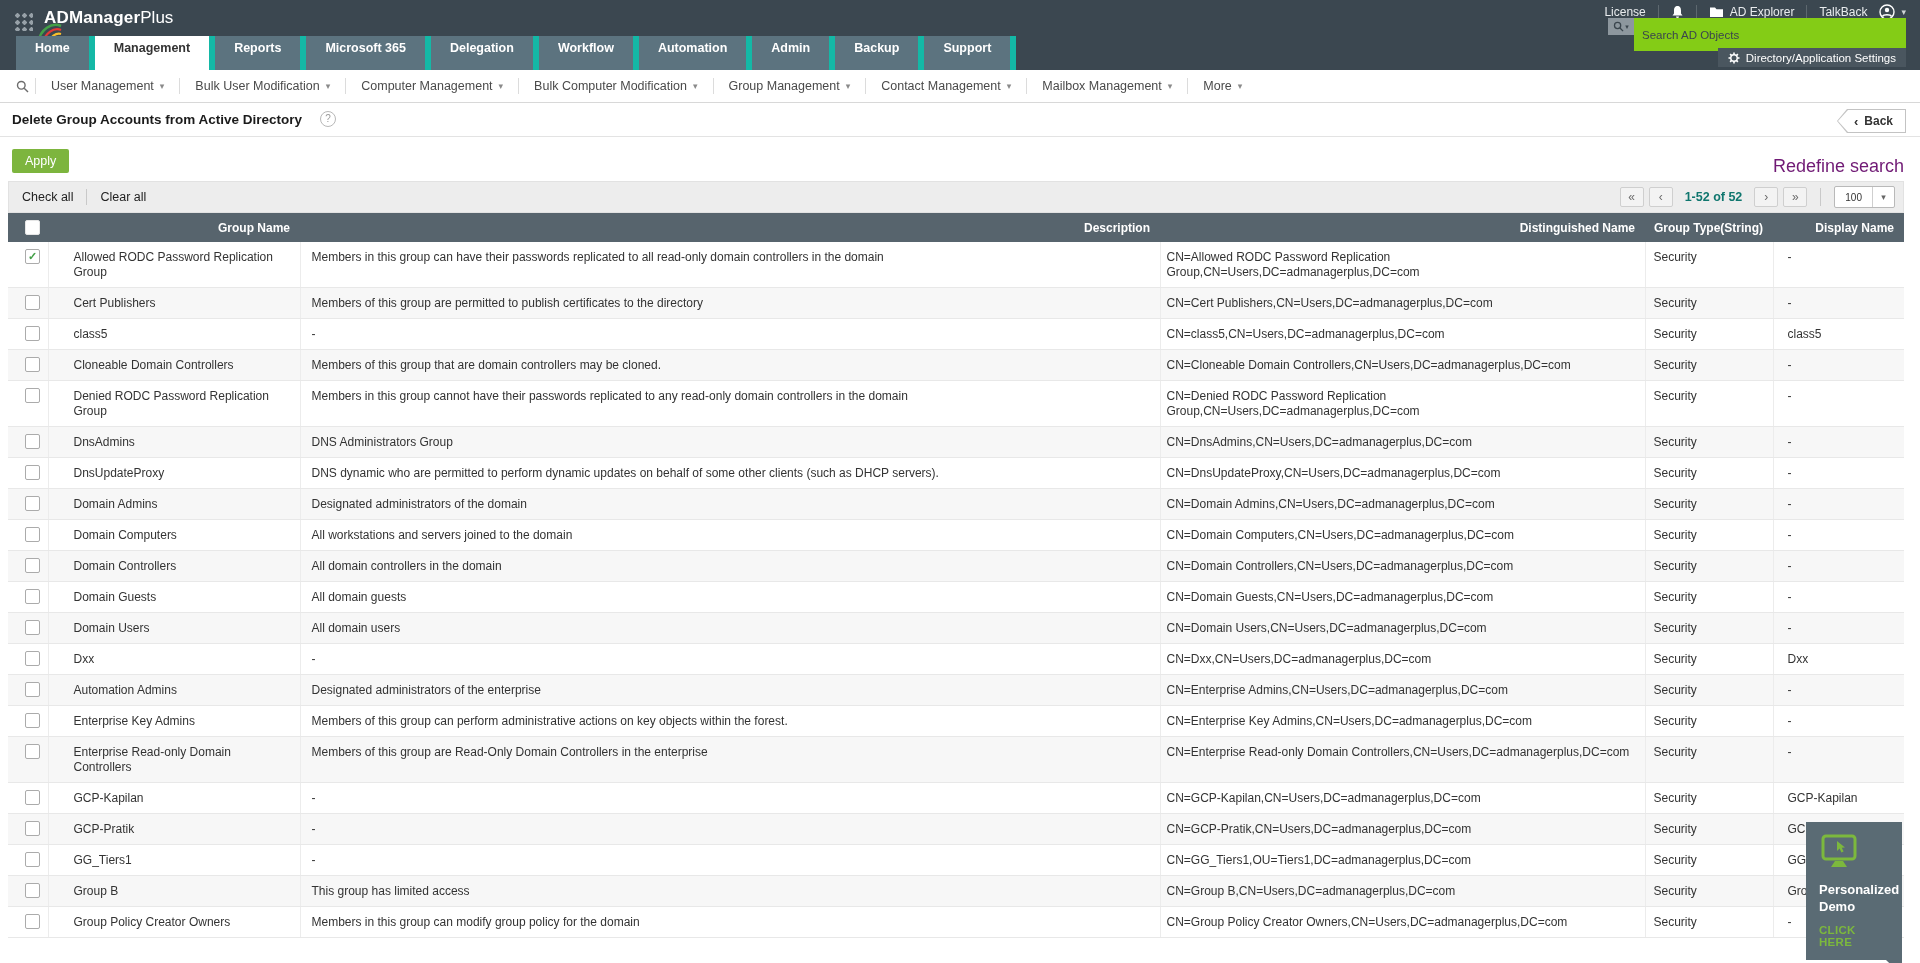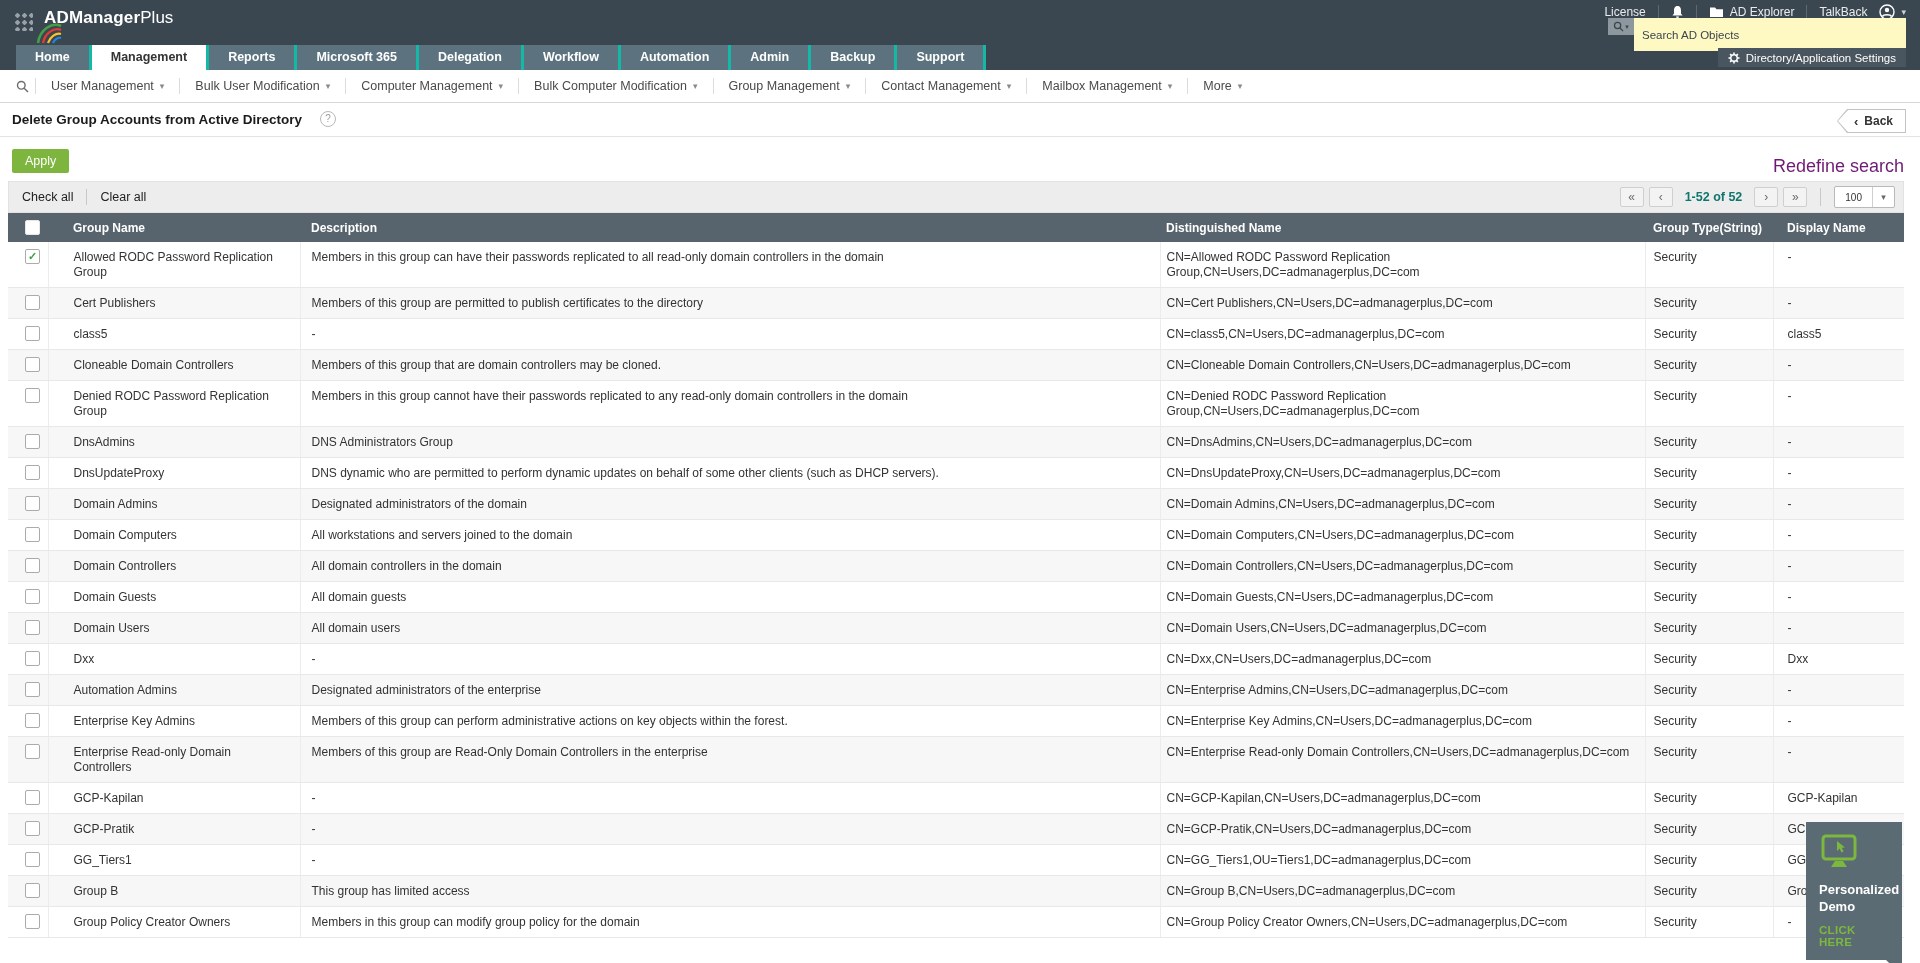--- a/index.html
+++ b/index.html
@@ -20,30 +20,30 @@
   .logo .lt { font-weight:400; }
   .logo svg { vertical-align:top; margin-left:-8px; margin-top:-7px; }
 
   .header-menu { position:absolute; right:14px; top:4px; display:flex; align-items:center; gap:12px;
     color:#e9ecee; font-size:12px; height:16px; }
   .header-menu .sep { width:1px; height:14px; background:#5d686f; }
   .hm-item { display:flex; align-items:center; gap:6px; cursor:pointer; white-space:nowrap; }
 
   .search-box { position:absolute; right:14px; top:18px; width:298px; height:17px; display:flex; }
   .search-icon-seg { width:26px; height:17px; background:#8d979e; display:flex; align-items:center; justify-content:center; gap:1px; }
-  .search-box input { flex:1; height:33px; border:0; background:#fef9c3; color:#2f3a42; font-size:11.5px;
+  .search-box input { flex:1; height:33px; border:0; background:#84cc16; color:#2f3a42; font-size:11.5px;
     padding:0 8px; font-family:"Liberation Sans",sans-serif; outline:none; }
   .search-box input::placeholder { color:#3a454d; opacity:1; }
 
   .settings-btn { position:absolute; right:14px; top:48px; height:19px; background:#4a565f; color:#fff;
     font-size:11.5px; display:flex; align-items:center; gap:6px; padding:0 10px; cursor:pointer; }
 
   .tabs { position:absolute; left:16px; bottom:0; display:flex; }
-  .tab { height:25px; line-height:25px; padding:0 19px; background:#5c737f; color:#fff;
-    font-size:12.5px; font-weight:700; border-right:3px solid #14b8a6; cursor:pointer; white-space:nowrap; }
+  .tab { height:34px; line-height:25px; padding:0 19px; background:#5c737f; color:#fff;
+    font-size:12.5px; font-weight:700; border-right:6px solid #14b8a6; cursor:pointer; white-space:nowrap; }
   .tab.active { background:#fff; color:#333; }
 
   
   .subnav { position:absolute; top:70px; left:0; width:1920px; height:33px; background:#fff;
     border-bottom:1px solid #d8d8d8; display:flex; align-items:center; padding-left:10px; }
   .subnav .sn-sep { width:1px; height:16px; background:#dcdcdc; }
   .sn-item { padding:0 15px; color:#4a4a4a; font-size:12.5px; display:flex; align-items:center; gap:6px;
     cursor:pointer; white-space:nowrap; }
   .sn-caret { color:#8a8a8a; font-size:9px; }
 
@@ -76,21 +76,21 @@
   .pg-div { width:1px; height:18px; background:#c9c9c9; margin:0 8px; }
   .size-select { display:flex; align-items:center; background:#fff; border:1px solid #b9b9b9; border-radius:2px;
     height:22px; cursor:pointer; }
   .size-val { padding:0 10px; font-size:10px; color:#333; }
   .size-chev { border-left:1px solid #cfcfcf; width:22px; height:100%; display:flex; align-items:center;
     justify-content:center; color:#666; font-size:9px; }
 
   
   .grid-wrap { position:absolute; top:213px; left:8px; width:1896px; }
   table { border-collapse:collapse; table-layout:fixed; width:1896px; }
-  thead th { background:#57646d; color:#fff; font-size:12px; font-weight:700; text-align:left;
+  thead th { background:#57646d; color:#fff; font-size:12px; font-weight:700; text-align:right;
     height:29px; padding:0 10px; white-space:nowrap; overflow:hidden; }
   tbody td { font-size:12px; color:#333; vertical-align:top; padding:8px 10px 7px 10px; line-height:15px;
     border-bottom:1px solid #e8e8e8; border-right:1px solid #ececec; background:#fff; word-wrap:break-word; }
   tbody td:last-child { border-right:0; }
   tbody tr.alt td { background:#f7f7f7; }
   col.c-check { width:40px; } col.c-name { width:252px; } col.c-desc { width:860px; }
   col.c-dn { width:485px; } col.c-type { width:128px; } col.c-disp { width:131px; }
   th.h-name, td.cell-name { padding-left:25px; }
   th.h-desc, td.cell-desc { padding-left:11px; }
   th.h-dn, td.cell-dn { padding-left:6px; }

